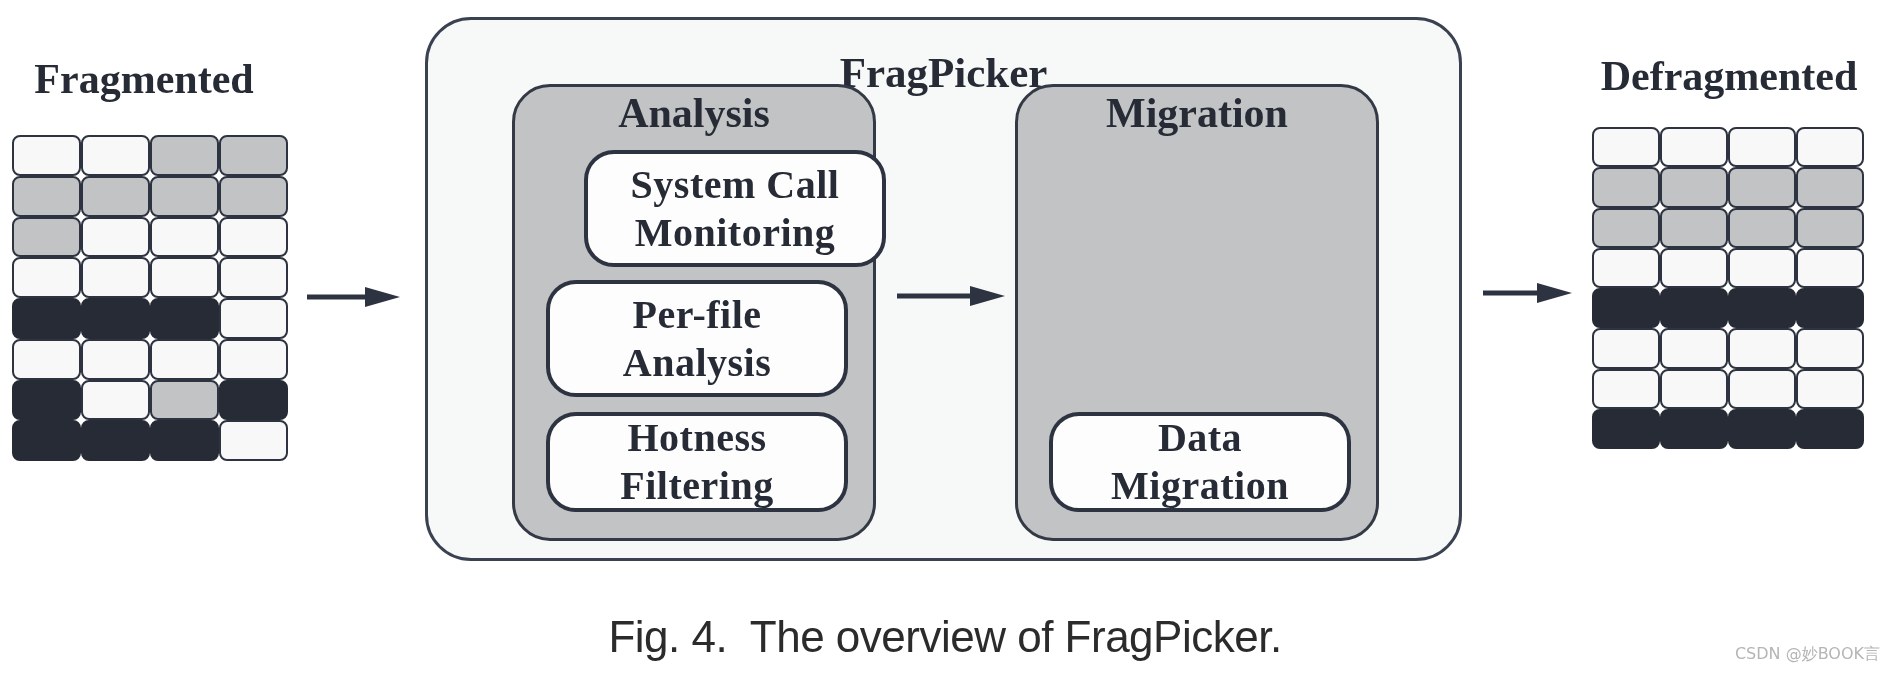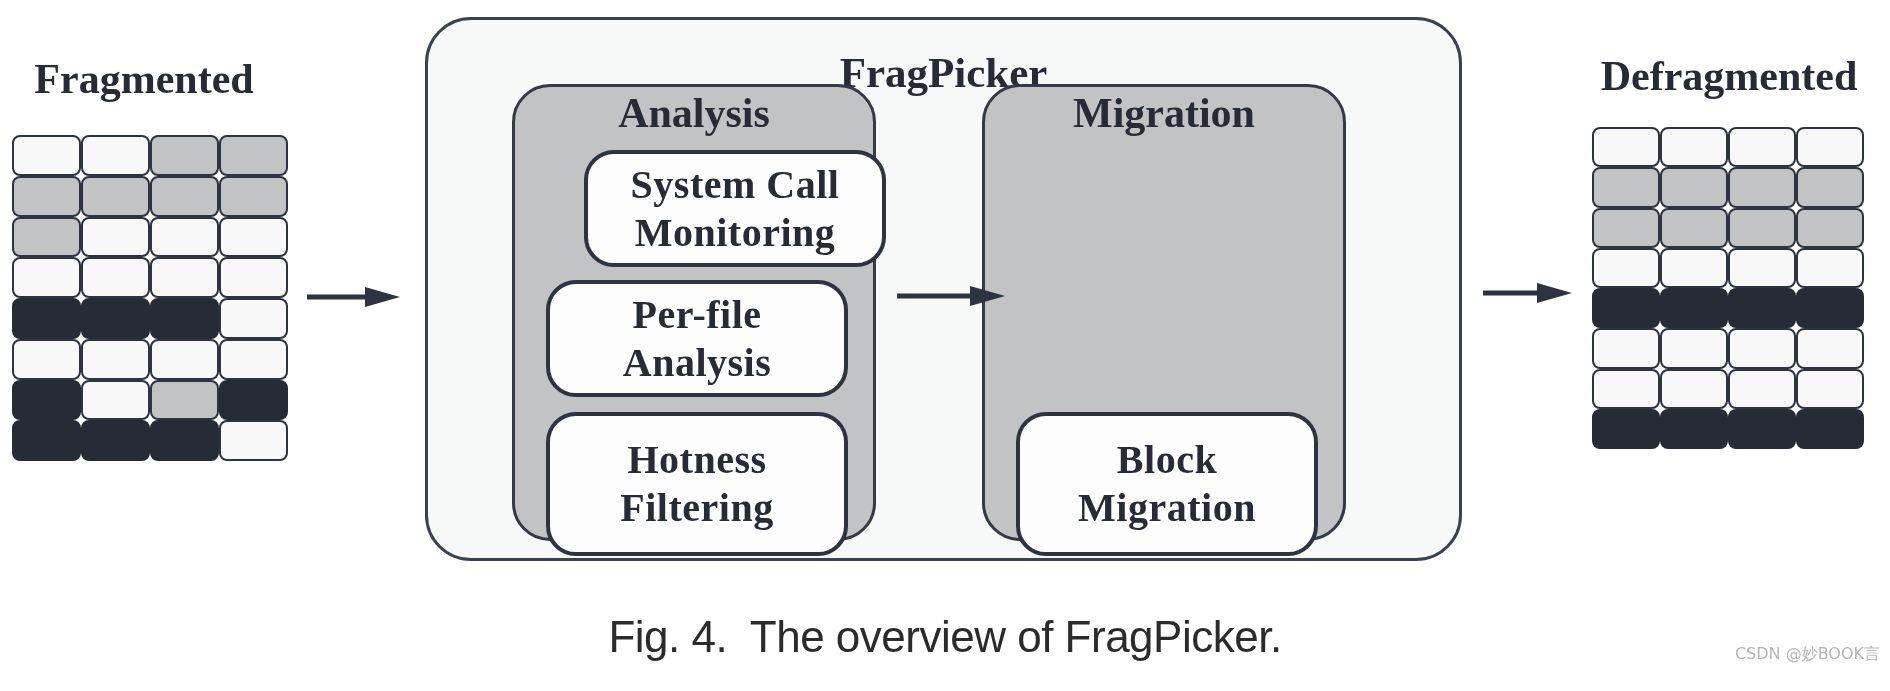--- a/index.html
+++ b/index.html
@@ -81,21 +81,21 @@
   
   .module {
     position:absolute;
     top:64px;
     width:364px; height:457px;
     background:var(--gray);
     border:3px solid #343a45;
     border-radius:38px;
   }
   .module-analysis  { left:84px;  }
-  .module-migration { left:554px; }
+  .module-migration { left:587px; }
   .module-title {
     position:absolute;
     left:0; right:0; top:2px;
     text-align:center;
     font-size:42px;
     font-weight:bold;
   }
   .inner-box {
     position:absolute;
     left:31px; width:302px; height:117px;
@@ -103,21 +103,21 @@
     border:4px solid var(--line);
     border-radius:30px;
     display:flex; align-items:center; justify-content:center;
     text-align:center;
     font-size:40px; font-weight:bold; line-height:48px;
     white-space:pre-line;
     letter-spacing:0.5px;
   }
   .inner-box.pos1 { top:63px;margin-left:38px;  }
   .inner-box.pos2 { top:193px; }
-  .inner-box.pos3 { top:325px; height:144px; }
+  .inner-box.pos3 { top:325px; height:100px; }
   .inner-box.dashed { border-style:dashed; }
 
   
   .caption {
     position:absolute;
     left:0; right:0; top:612px;
     text-align:center;
     font-family:"Liberation Sans","DejaVu Sans",sans-serif;
     font-size:44px;
     color:var(--caption-color);
@@ -188,21 +188,21 @@
       <div class="inner-box pos1">System Call
 Monitoring</div>
       <div class="inner-box pos2">Per-file
 Analysis</div>
       <div class="inner-box pos3">Hotness
 Filtering</div>
     </div>
 
     <div class="module module-migration">
       <div class="module-title">Migration</div>
-      <div class="inner-box pos3">Block
+      <div class="inner-box pos3">Data
 Migration</div>
     </div>
   </div>
 
   <svg class="arrow arrow2" width="115" height="26" viewBox="0 0 115 26">
     <line x1="4" y1="13" x2="81" y2="13"></line>
     <polygon points="77,3 112,13 77,23"></polygon>
   </svg>
 
   <svg class="arrow arrow3" width="96" height="26" viewBox="0 0 96 26">

